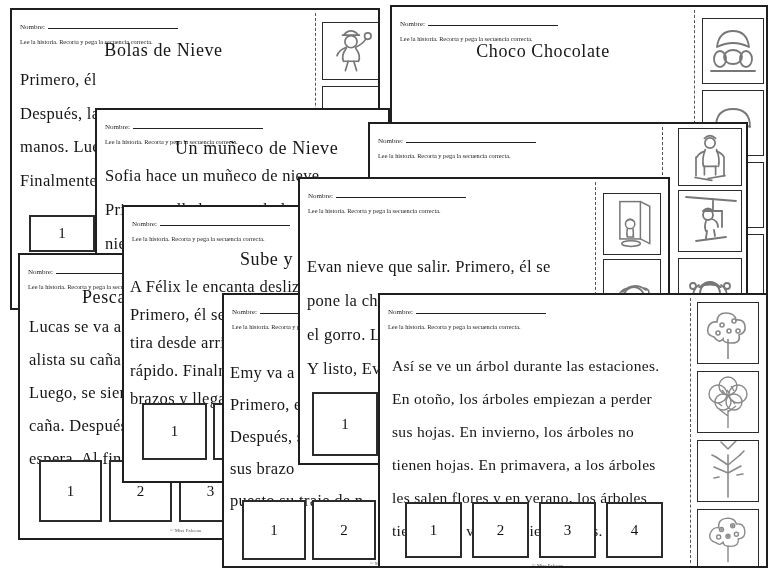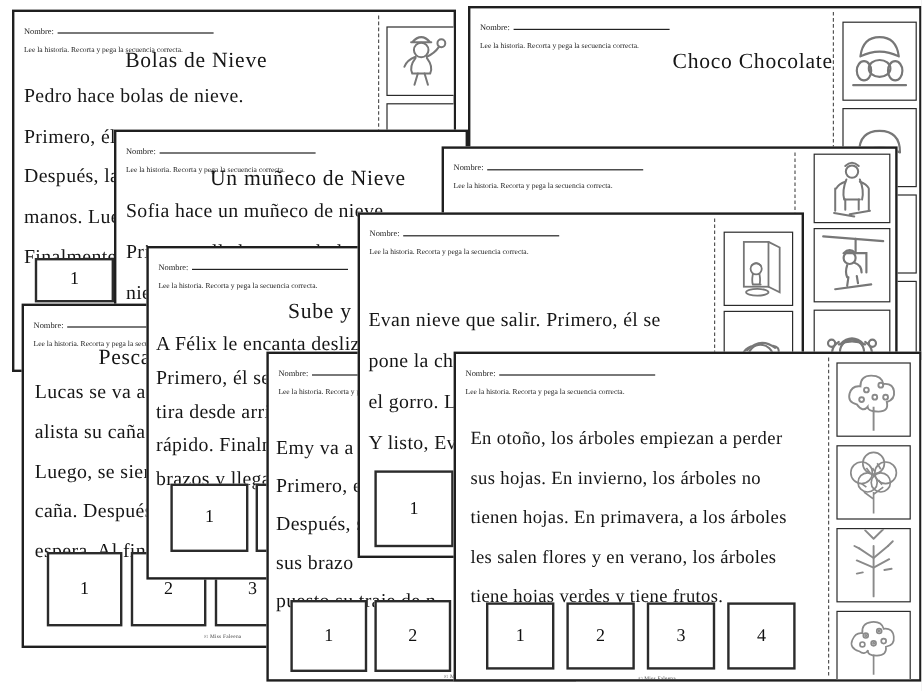--- a/index.html
+++ b/index.html
@@ -26,21 +26,20 @@
 
 <div class="canvas">
 
   <div class="page" style="left:10px;top:8px;width:370px;height:302px;z-index:1">
     <div class="hdr">
       <span class="nlabel">Nombre:</span><span class="nline"></span>
       <div class="instr">Lee la historia. Recorta y pega la secuencia correcta.</div>
     </div>
     <div class="title" style="left:0;width:303px;top:30px;text-align:center">Bolas de Nieve</div>
     <div class="story" style="left:8px;top:60px;--lh:33.5px">
-        <div class="sline">Pedro hace bolas de nieve.</div>
         <div class="sline">Primero, él</div>
         <div class="sline">Después, la</div>
         <div class="sline">manos. Lueg</div>
         <div class="sline">Finalmente</div>
       </div>
     <div class="boxrow" style="left:17px;top:205px;--bw:66px;--bh:37px;--gap:6px">
         <div class="sqbox">1</div>
         <div class="sqbox">2</div>
         <div class="sqbox">3</div>
         <div class="sqbox">4</div>
@@ -69,21 +68,21 @@
           </g>
         </svg>
       </div>
   </div>
 
   <div class="page" style="left:390px;top:5px;width:378px;height:295px;z-index:2">
     <div class="hdr">
       <span class="nlabel">Nombre:</span><span class="nline"></span>
       <div class="instr">Lee la historia. Recorta y pega la secuencia correcta.</div>
     </div>
-    <div class="title" style="left:0;width:302px;top:34px;text-align:right">Choco Chocolate</div>
+    <div class="title" style="left:0;width:302px;top:34px;text-align:center">Choco Chocolate</div>
     <div class="dash" style="left:302px"></div>
     <div class="imgbox" style="left:310px;top:11px;width:62px;height:66px">
         <svg viewBox="0 0 60 60">
           <g fill="none" stroke="#777" stroke-width="1.8" stroke-linecap="round">
             <path d="M14 26q2-16 16-16t16 16M14 26q16-8 32 0"></path>
             <ellipse cx="30" cy="36" rx="9" ry="7"></ellipse>
             <ellipse cx="17" cy="38" rx="6" ry="8"></ellipse>
             <ellipse cx="43" cy="38" rx="6" ry="8"></ellipse>
             <path d="M8 50h44"></path>
           </g>
@@ -273,20 +272,21 @@
         </svg>
       </div>
   </div>
 
   <div class="page" style="left:378px;top:293px;width:390px;height:275px;z-index:9">
     <div class="hdr">
       <span class="nlabel">Nombre:</span><span class="nline"></span>
       <div class="instr">Lee la historia. Recorta y pega la secuencia correcta.</div>
     </div>
     <div class="story" style="left:12px;top:62px;--lh:33px;font-size:15.5px">
+        <div class="sline">Así se ve un árbol durante las estaciones.</div>
         <div class="sline">En otoño, los árboles empiezan a perder</div>
         <div class="sline">sus hojas. En invierno, los árboles no</div>
         <div class="sline">tienen hojas. En primavera, a los árboles</div>
         <div class="sline">les salen flores y en verano, los árboles</div>
         <div class="sline">tiene hojas verdes y tiene frutos.</div>
       </div>
     <div class="boxrow" style="left:25px;top:207px;--bw:57px;--bh:56px;--gap:10px">
         <div class="sqbox">1</div>
         <div class="sqbox">2</div>
         <div class="sqbox">3</div>

